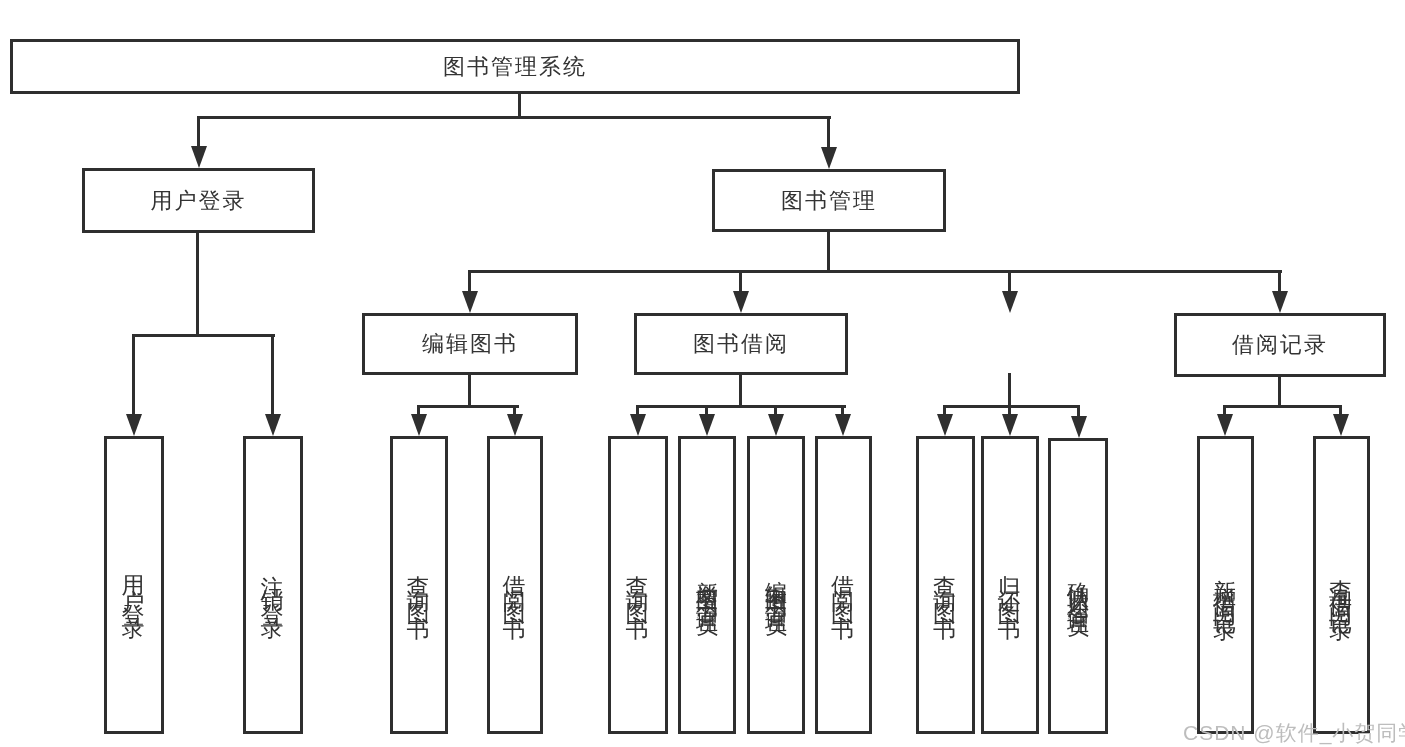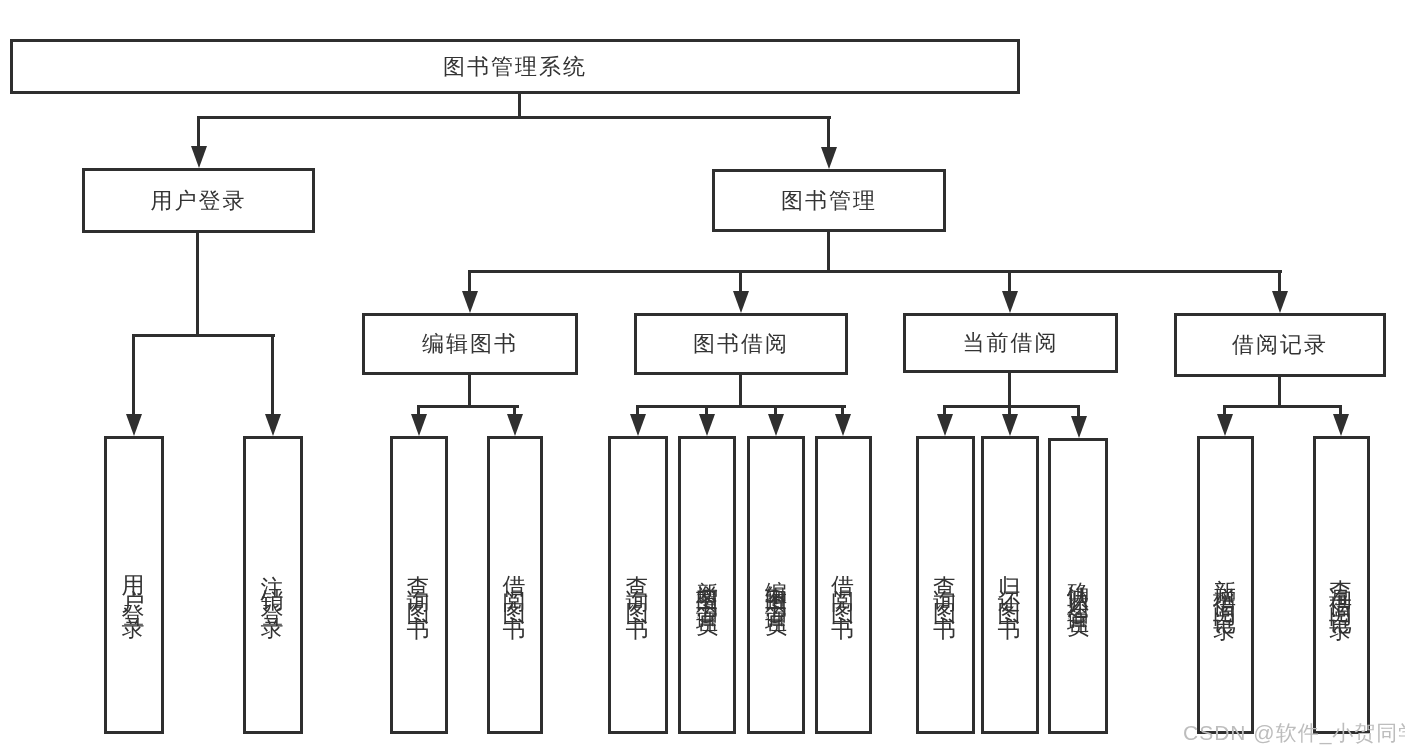--- a/index.html
+++ b/index.html
@@ -46,21 +46,20 @@
   <div class="box" style="left:10px;top:13px;width:1010px;height:55px;margin-top:26px;">图书管理系统</div>
 
   <div class="box" style="left:82px;top:168px;width:233px;height:65px;">用户登录</div>
 
   <div class="box" style="left:712px;top:169px;width:234px;height:63px;">图书管理</div>
 
   <div class="box" style="left:362px;top:313px;width:216px;height:62px;">编辑图书</div>
 
   <div class="box" style="left:634px;top:313px;width:214px;height:62px;">图书借阅</div>
 
-  <div class="box" style="left:903px;top:313px;width:215px;height:60px;">当前借阅</div>
 
   <div class="box" style="left:1174px;top:313px;width:212px;height:64px;">借阅记录</div>
 
   <div class="box leaf" style="left:104px;top:436px;width:60px;height:298px;">用户登录</div>
 
   <div class="box leaf" style="left:243px;top:436px;width:60px;height:298px;">注销登录</div>
 
   <div class="box leaf" style="left:390px;top:436px;width:58px;height:298px;">查询图书</div>
 
   <div class="box leaf" style="left:487px;top:436px;width:56px;height:298px;">借阅图书</div>

